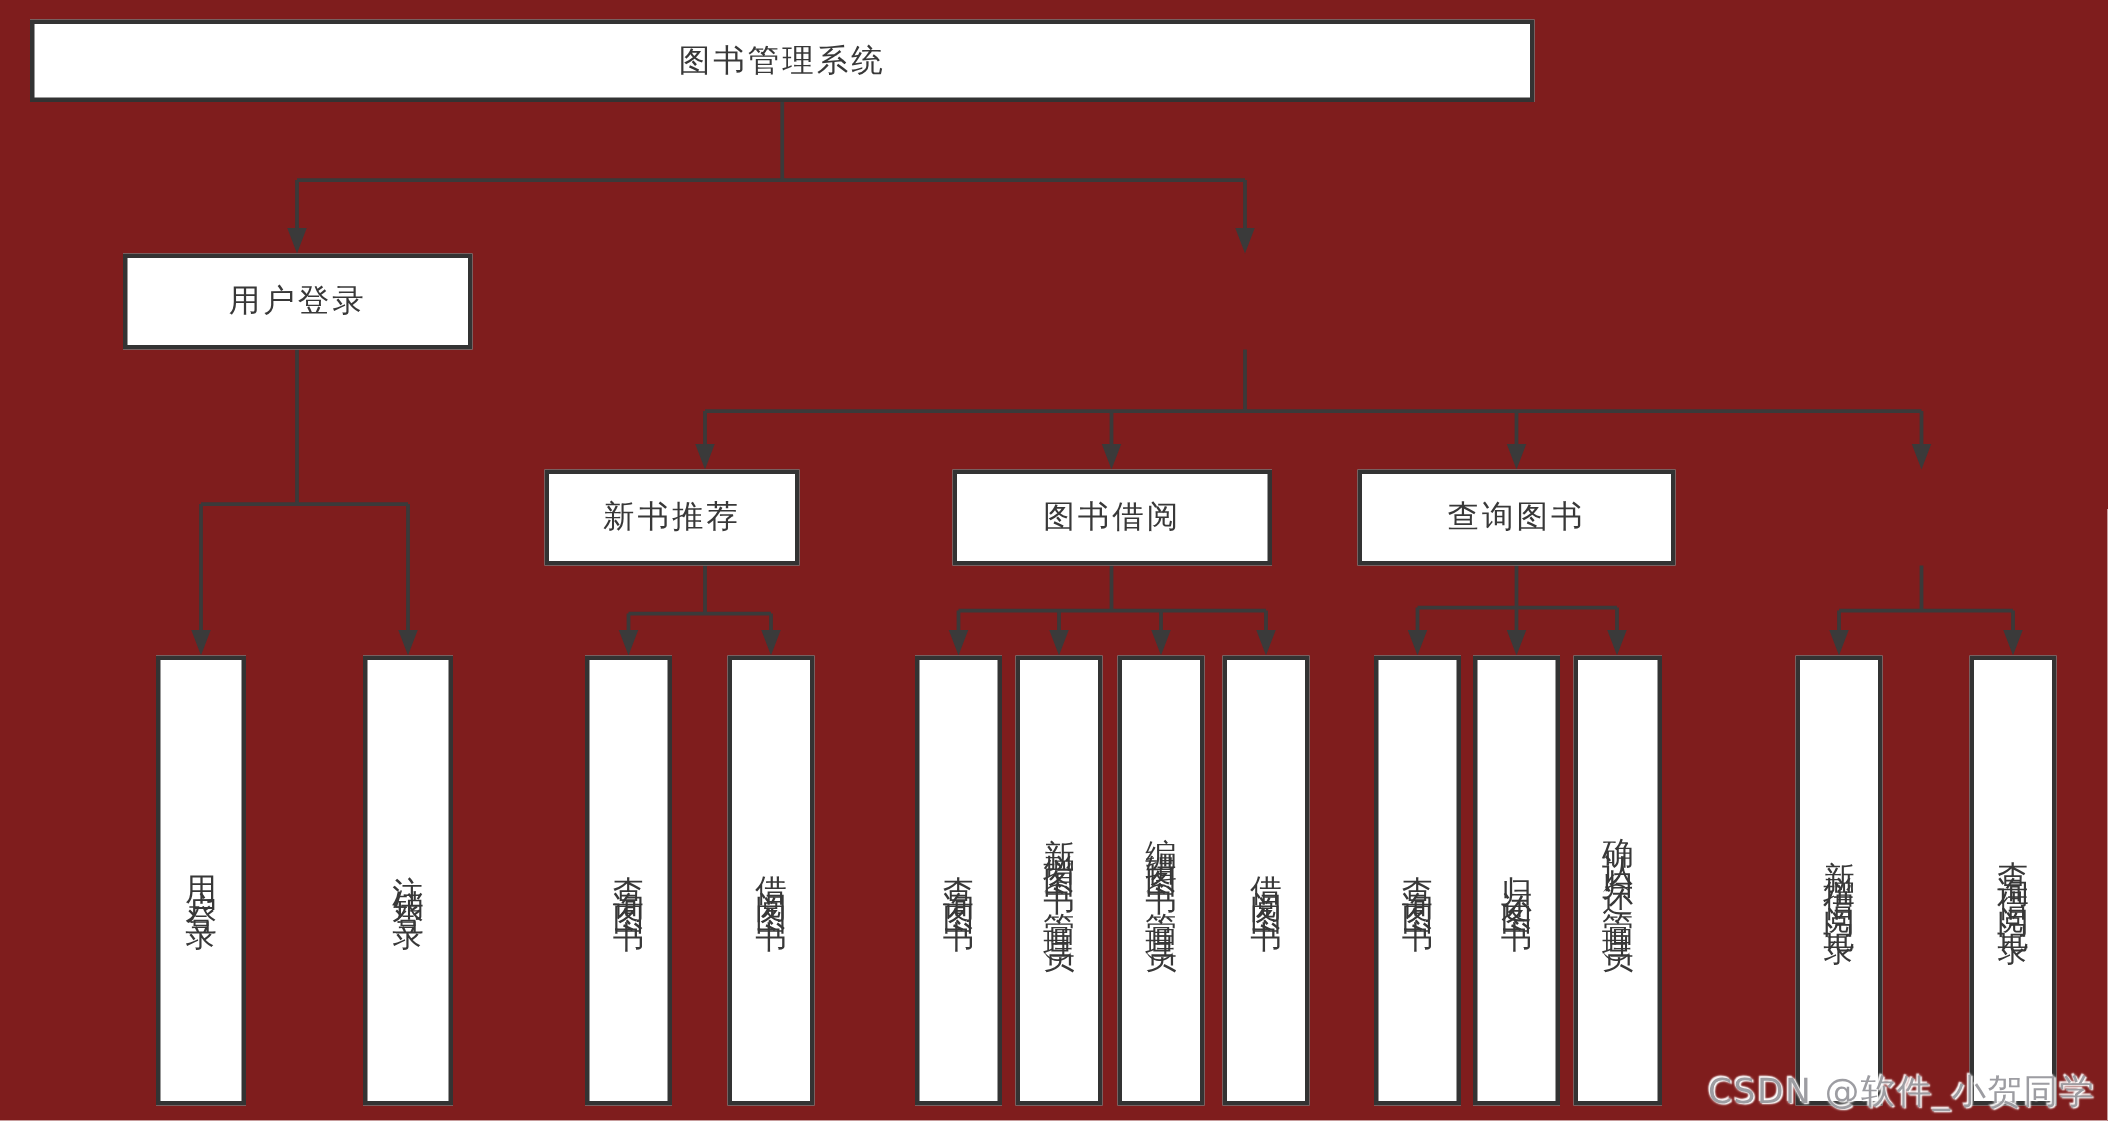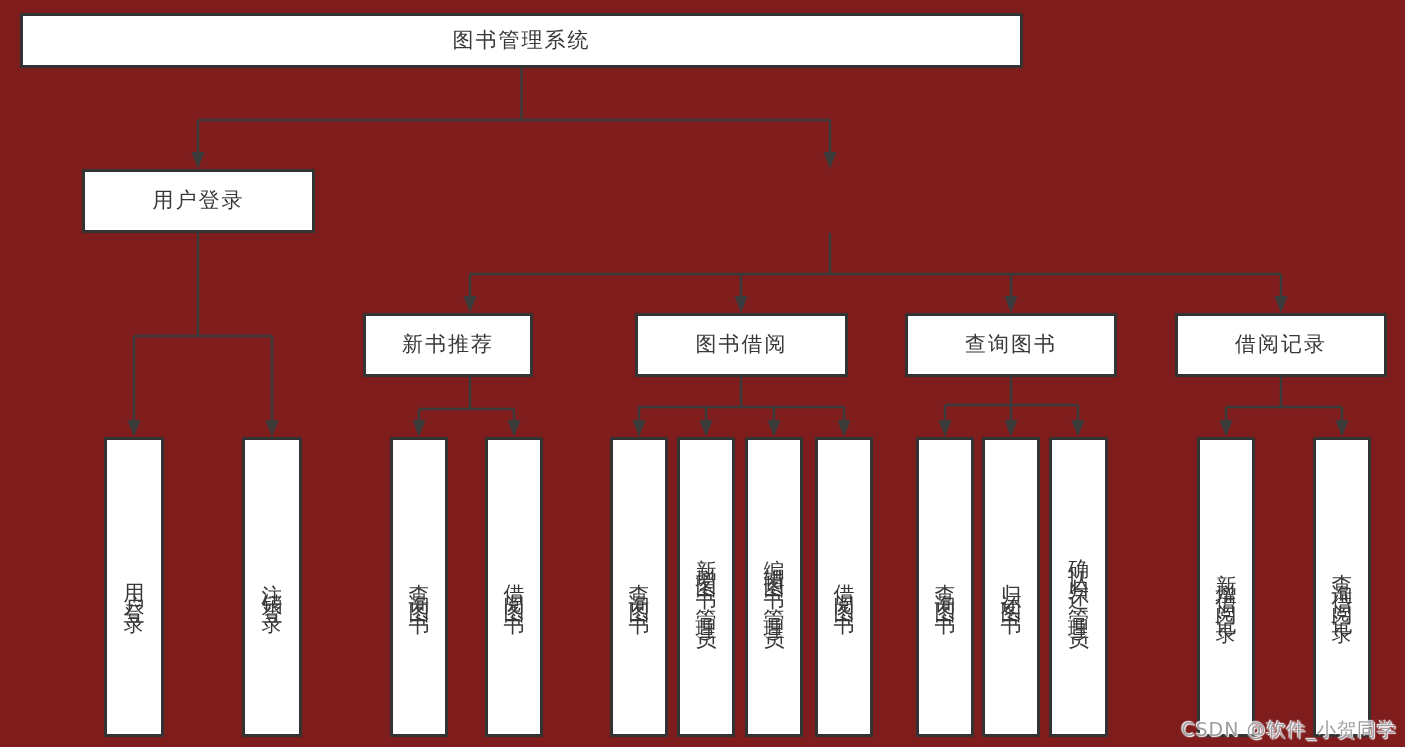--- a/index.html
+++ b/index.html
@@ -40,21 +40,21 @@
     text-orientation: mixed;
     letter-spacing: 10px;
     line-height: 1.15;
     font-size: 21px;
     white-space: nowrap;
   }
   .watermark {
     position: absolute;
     right: 8px;
     bottom: 4px;
-    font-size: 19px;
+    font-size: 23px;
     letter-spacing: 1px;
     color: #9d9da2;
     text-shadow: 0 0 2px #ffffff, 1px 1px 1px #ffffff, -1px -1px 1px #ffffff;
     z-index: 3;
     white-space: nowrap;
   }
 </style>
 </head>
 <body>
 
@@ -127,23 +127,20 @@
 
   <div class="node" style="left:363px; top:313px; width:170px; height:64px;">
     <span class="lbl">新书推荐</span>
   </div>
   <div class="node" style="left:635px; top:313px; width:213px; height:64px;">
     <span class="lbl">图书借阅</span>
   </div>
   <div class="node" style="left:905px; top:313px; width:212px; height:64px;">
     <span class="lbl">查询图书</span>
   </div>
-  <div class="node" style="left:1175px; top:313px; width:212px; height:64px;">
-    <span class="lbl">借阅记录</span>
-  </div>
 
   <div class="node vbox" style="left:104px; top:437px; width:60px; height:300px;">
     <span class="lbl">用户登录</span>
   </div>
   <div class="node vbox" style="left:242px; top:437px; width:60px; height:300px;">
     <span class="lbl">注销登录</span>
   </div>
 
   <div class="node vbox" style="left:390px; top:437px; width:58px; height:300px;">
     <span class="lbl">查询图书</span>

